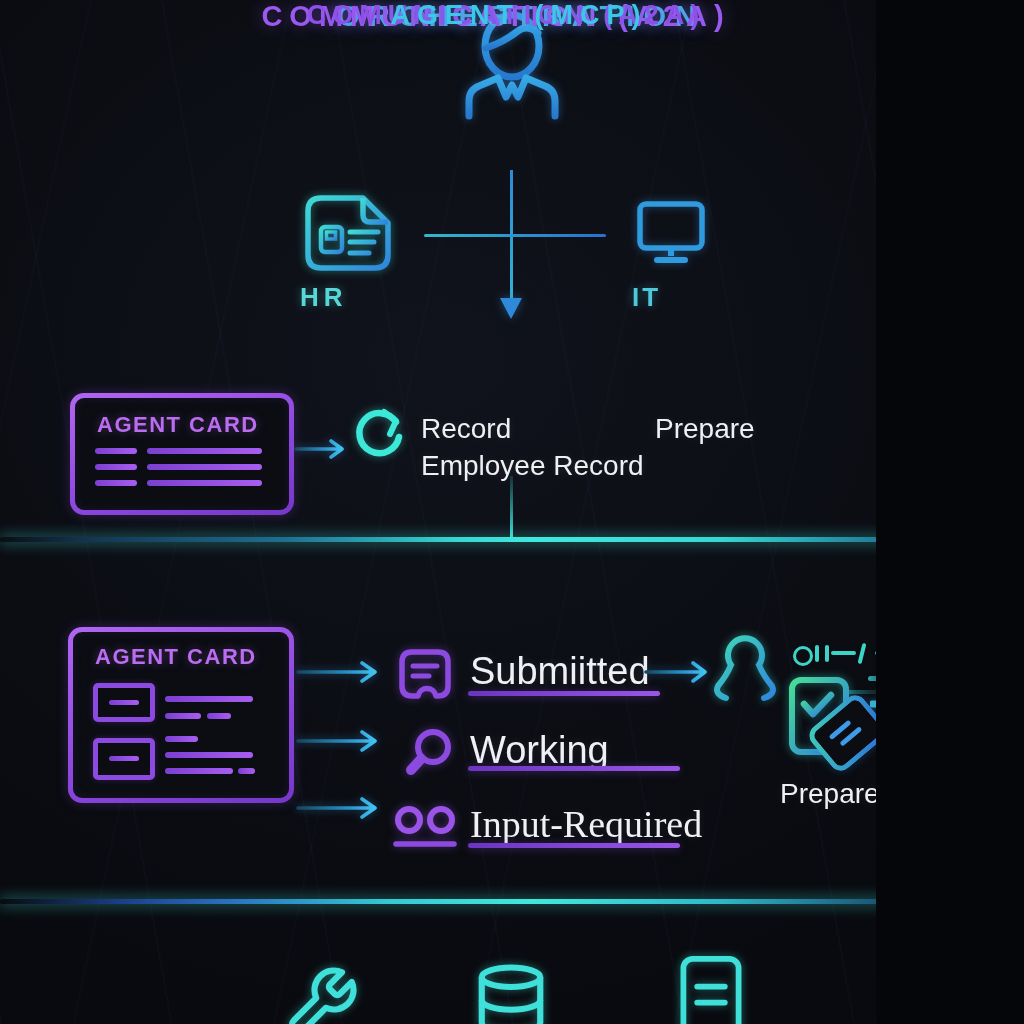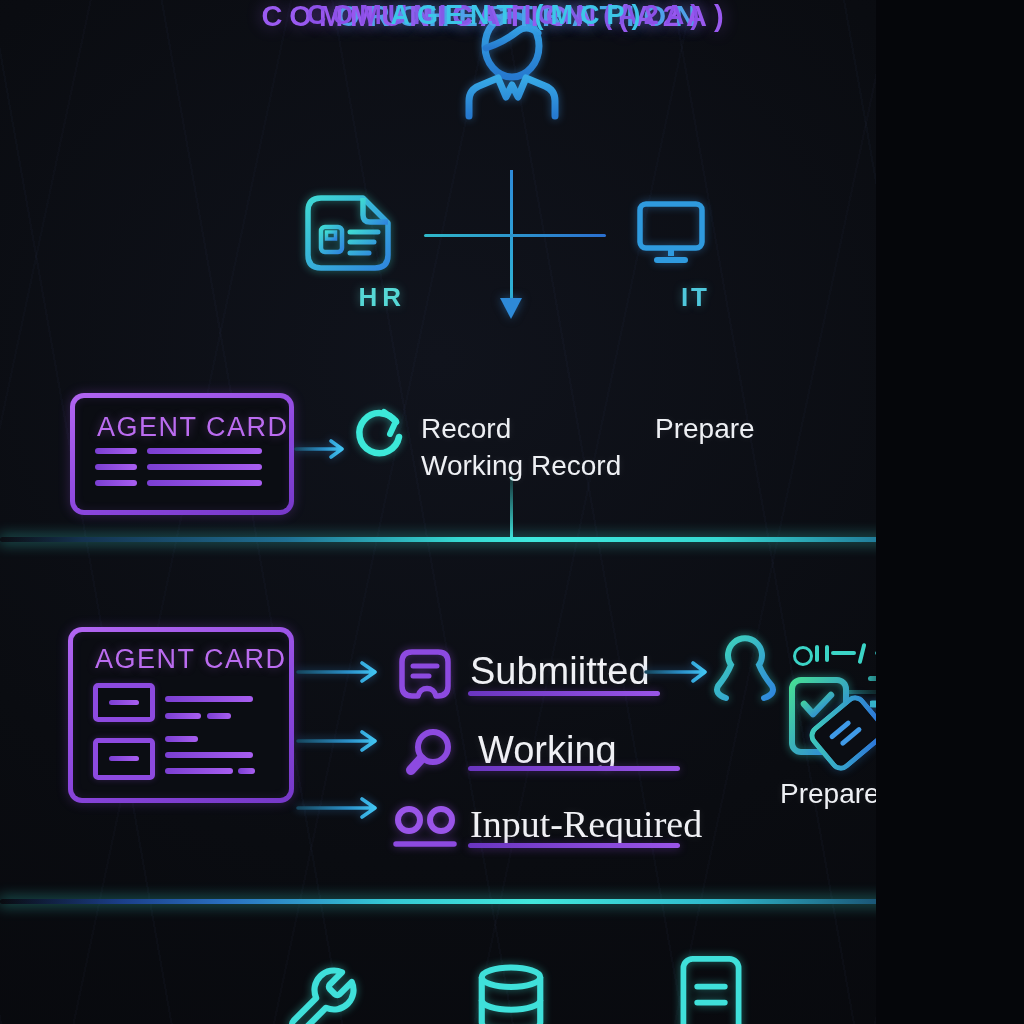--- a/index.html
+++ b/index.html
@@ -13,41 +13,41 @@
     background:
       repeating-linear-gradient(80deg, rgba(110,130,210,0.06) 0 2px, transparent 2px 168px),
       repeating-linear-gradient(-78deg, rgba(110,130,210,0.05) 0 2px, transparent 2px 196px);
   }
   .abs{position:absolute;}
   .hd{font-weight:bold;text-align:center;white-space:nowrap;}
   .hd-orch{left:0;top:128;width:1024px;font-size:29px;letter-spacing:9px;padding-left:9px;color:#44b5ea;text-shadow:0 0 16px rgba(60,190,235,.4);}
   .hd-a2a1{left:0;top:344;width:978px;font-size:29px;letter-spacing:7px;padding-left:7px;color:#9a5af0;text-shadow:0 0 16px rgba(150,90,240,.45);}
   .hd-a2a2{left:0;top:568;width:1000px;font-size:27px;letter-spacing:6px;padding-left:6px;color:#8d50e8;text-shadow:0 0 14px rgba(140,80,232,.45);}
   .hd-mcp{left:0;top:932;width:1024px;font-size:27px;letter-spacing:7px;padding-left:7px;color:#3cc6e8;text-shadow:0 0 14px rgba(60,198,232,.4);}
-  .lbl{font-weight:bold;text-align:right;white-space:nowrap;}
+  .lbl{font-weight:bold;text-align:left;white-space:nowrap;}
   .lbl-hr{left:300px;top:282px;width:106px;font-size:26px;letter-spacing:5px;color:#56d8d6;text-shadow:0 0 10px rgba(86,216,214,.4);}
   .lbl-it{left:632px;top:282px;width:78px;font-size:26px;letter-spacing:3px;color:#4fc8dc;text-shadow:0 0 10px rgba(79,200,220,.4);}
 
   .v-line-top{left:510px;top:170px;width:3px;height:130px;background:linear-gradient(180deg,#2e8ad8,#2fb4d4);}
   .arrow-down{left:500px;top:298px;width:0;height:0;border-left:11px solid transparent;border-right:11px solid transparent;border-top:21px solid #2e8ad8;filter:drop-shadow(0 0 5px rgba(46,138,216,.5));}
   .h-line-top{left:424px;top:234px;width:182px;height:3px;background:linear-gradient(90deg,#2fb9c9,#2a6fd0);border-radius:2px;}
   .v-line-mid{left:510px;top:476px;width:3px;height:63px;background:linear-gradient(180deg,rgba(62,224,216,.15),#3fe0da);}
 
   .divider{left:0;width:1024px;height:5px;border-radius:3px;box-shadow:0 0 14px 2px rgba(62,224,216,.4);}
   .divider-1{top:537px;background:linear-gradient(90deg,rgba(10,20,40,0) 0%,#14324f 8%,#1f6f92 28%,#36d9d2 45%,#3fe8de 52%,#36d9d2 70%,#1f6f92 88%,rgba(10,20,40,0) 100%);}
   .divider-2{top:899px;background:linear-gradient(90deg,rgba(10,20,40,0) 0%,#1b3f8a 12%,#2a6fc0 22%,#35c9d4 38%,#42e8dc 52%,#2fb9cc 70%,#153a5e 90%,rgba(10,20,40,0) 100%);}
 
   .agent-card{
     border:5px solid transparent;border-radius:14px;
     background:linear-gradient(#0b0d13,#0b0d13) padding-box,linear-gradient(160deg,#b266f2,#8b46dd 60%,#7638c8) border-box;
     box-shadow:0 0 12px rgba(150,80,230,.28), inset 0 0 10px rgba(150,80,230,.12);
   }
   .card-1{left:70px;top:393px;width:214px;height:112px;}
   .card-2{left:68px;top:627px;width:216px;height:166px;}
-  .card-title{position:absolute;left:22px;top:12px;font-size:27px;font-weight:normal;letter-spacing:1.5px;color:#bb6cf0;white-space:nowrap;text-shadow:0 0 10px rgba(187,108,240,.35);}
+  .card-title{position:absolute;left:22px;top:12px;font-size:22px;font-weight:bold;letter-spacing:1.5px;color:#bb6cf0;white-space:nowrap;text-shadow:0 0 10px rgba(187,108,240,.35);}
   .card-1 .card-title{top:14px;}
   .pline{position:absolute;height:6px;border-radius:3px;background:linear-gradient(90deg,#7b3fd2,#a85ef0);}
   .pbox{position:absolute;border:5px solid #8d4ae0;border-radius:5px;box-shadow:0 0 6px rgba(150,80,230,.25);}
 
   .task-text{color:#eef0f4;font-size:28px;line-height:37px;white-space:nowrap;text-shadow:0 0 8px rgba(255,255,255,.1);}
   .task-hr{left:421px;top:410px;}
   .task-it{left:655px;top:410px;}
   .status-label{color:#f0f1f5;font-size:38px;white-space:nowrap;text-shadow:0 0 8px rgba(255,255,255,.1);}
   .underline{position:absolute;height:5px;border-radius:3px;background:linear-gradient(90deg,#6a35c0,#9a55e8);box-shadow:0 1px 8px rgba(140,70,220,.4);}
   .outcome-text{left:780px;top:774px;color:#eef0f4;font-size:28px;line-height:39px;white-space:nowrap;text-shadow:0 0 8px rgba(255,255,255,.1);}
@@ -135,21 +135,21 @@
     <path d="M2 13 H48 M48 13 L37 5 M48 13 L37 21" fill="none" stroke="url(#g-a1)" stroke-width="3.6" stroke-linecap="round" stroke-linejoin="round"></path>
   </svg>
 
   <svg class="abs glow-teal" style="left:350px;top:406px;" width="58" height="60" viewBox="0 0 58 60">
     <path d="M46 16 A20 20 0 1 0 49 31" fill="none" stroke="#3ce9d9" stroke-width="6.5" stroke-linecap="round"></path>
     <path d="M34 6 L46 15 L40 28" fill="none" stroke="#3ce9d9" stroke-width="6" stroke-linecap="round" stroke-linejoin="round"></path>
   </svg>
 
   <div class="abs task-text task-hr">
     <div>Record</div>
-    <div>Working Record</div>
+    <div>Employee Record</div>
   </div>
   <div class="abs task-text task-it">
     <div>Prepare</div>
   </div>
 
   <div class="abs v-line-mid"></div>
   <div class="abs divider divider-1"></div>
 
   <div class="abs hd hd-a2a2">COMUNICATION (A2A)</div>
 
@@ -215,21 +215,21 @@
           <stop offset="1" stop-color="#41c4f2"></stop>
         </linearGradient>
       </defs>
     <path d="M2 13 H61 M61 13 L49 4 M61 13 L49 22" fill="none" stroke="url(#g-a5)" stroke-width="3.6" stroke-linecap="round" stroke-linejoin="round"></path>
   </svg>
 
   <svg class="abs glow-purple" style="left:400px;top:726px;" width="54" height="58" viewBox="0 0 54 58">
     <circle cx="33" cy="21" r="15" fill="none" stroke="#8d4ae0" stroke-width="6"></circle>
     <path d="M21 33 L11 44" stroke="#8d4ae0" stroke-width="10" stroke-linecap="round"></path>
   </svg>
-  <div class="abs status-label" style="left:470px;top:729px;margin-left:8px;">Working</div>
+  <div class="abs status-label" style="left:470px;top:729px;">Working</div>
   <div class="underline" style="left:468px;top:766px;width:212px;"></div>
 
   <svg class="abs glow-purple" style="left:392px;top:804px;" width="66" height="46" viewBox="0 0 66 46">
     <circle cx="17" cy="16" r="11" fill="none" stroke="#9a55e8" stroke-width="6"></circle>
     <circle cx="49" cy="16" r="11" fill="none" stroke="#9a55e8" stroke-width="6"></circle>
     <path d="M4 40 H62" stroke="#8d4ae0" stroke-width="5.5" stroke-linecap="round"></path>
   </svg>
   <div class="abs status-label" style="left:470px;top:802px;font-family:Liberation Serif, serif;">Input-Required</div>
   <div class="underline" style="left:468px;top:843px;width:212px;"></div>
 

